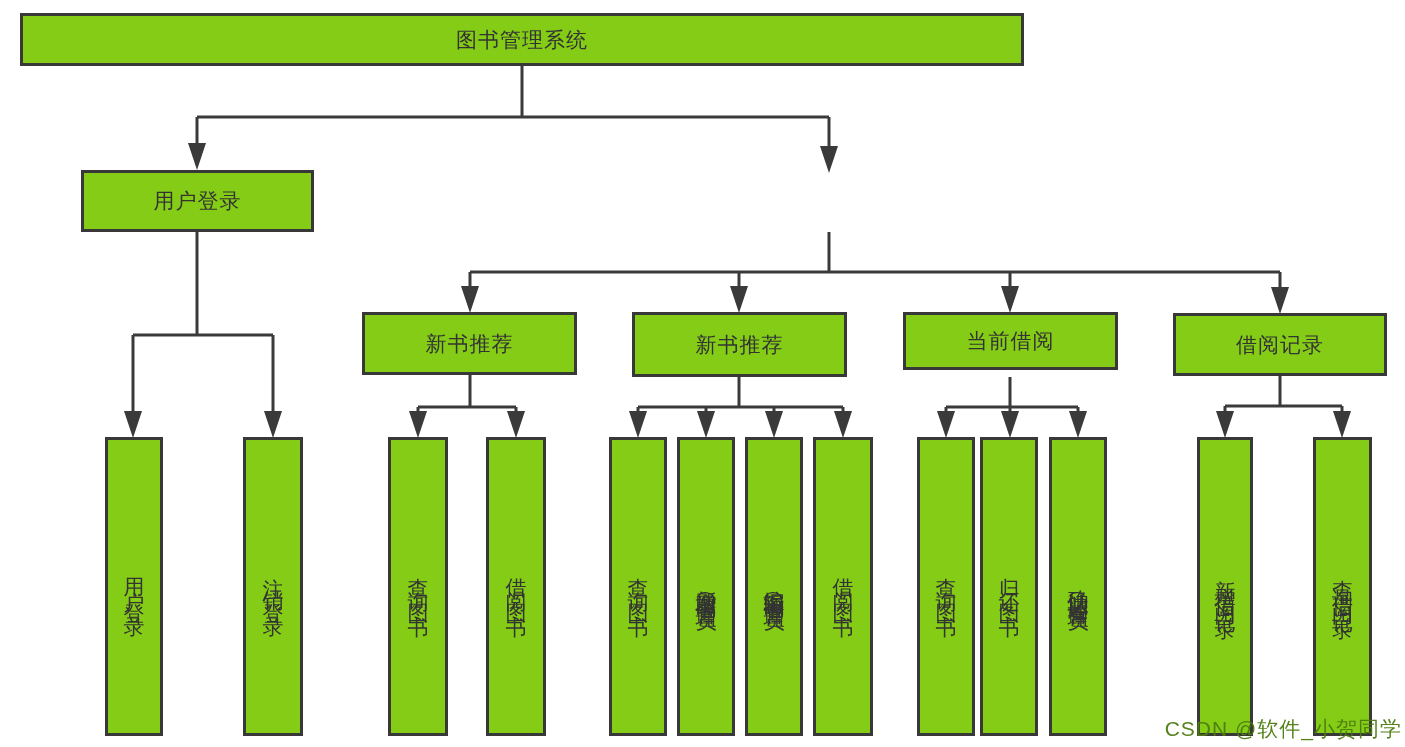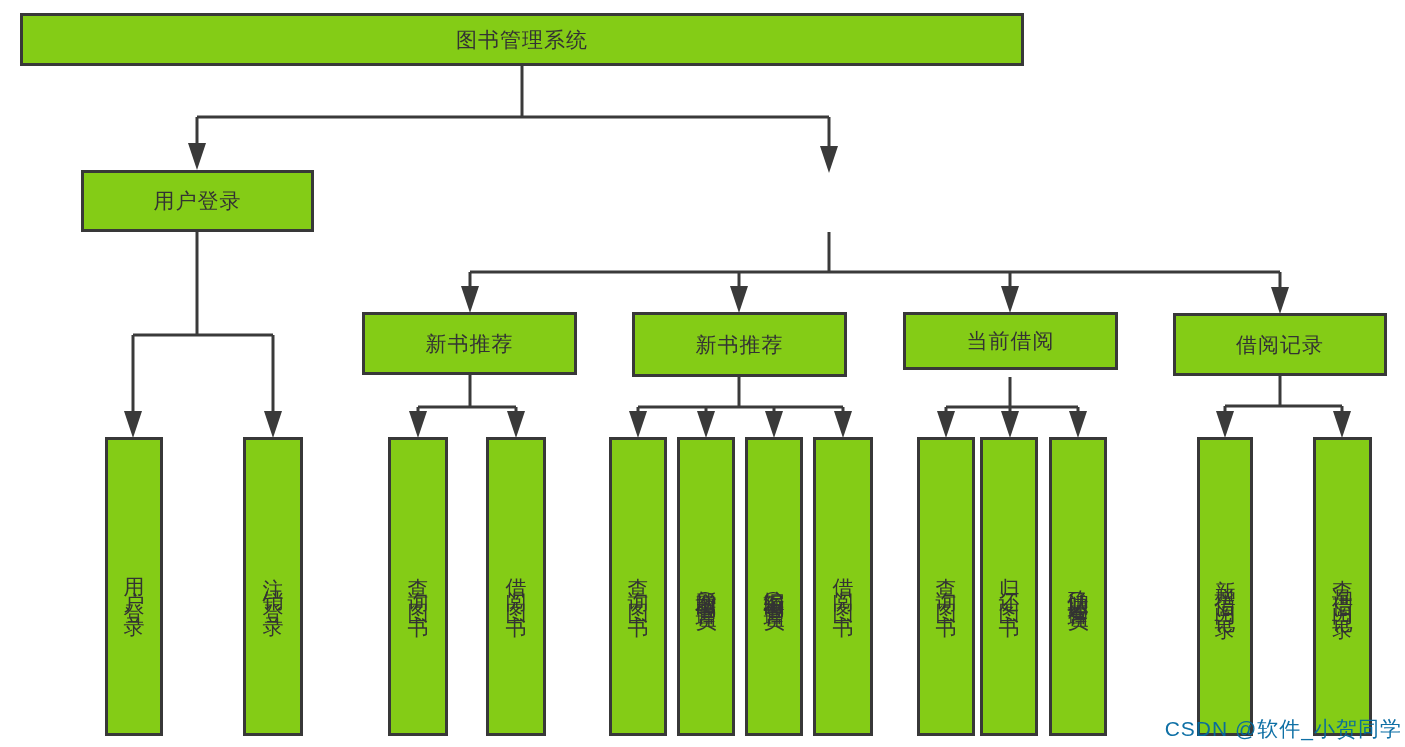--- a/index.html
+++ b/index.html
@@ -145,14 +145,14 @@
     <span>确认归还（管理员）</span>
   </div>
 
   <div class="node leaf vt6" style="left:1197px;top:437px;width:56px;height:299px;">
     <span>新增借阅记录</span>
   </div>
   <div class="node leaf vt6" style="left:1313px;top:437px;width:59px;height:299px;">
     <span>查询借阅记录</span>
   </div>
 
-  <div class="watermark" style="color: #0369a1;">CSDN @软件_小贺同学</div>
+  <div class="watermark" style="color: #4d7c0f;">CSDN @软件_小贺同学</div>
 </div>
 
 </body></html>

